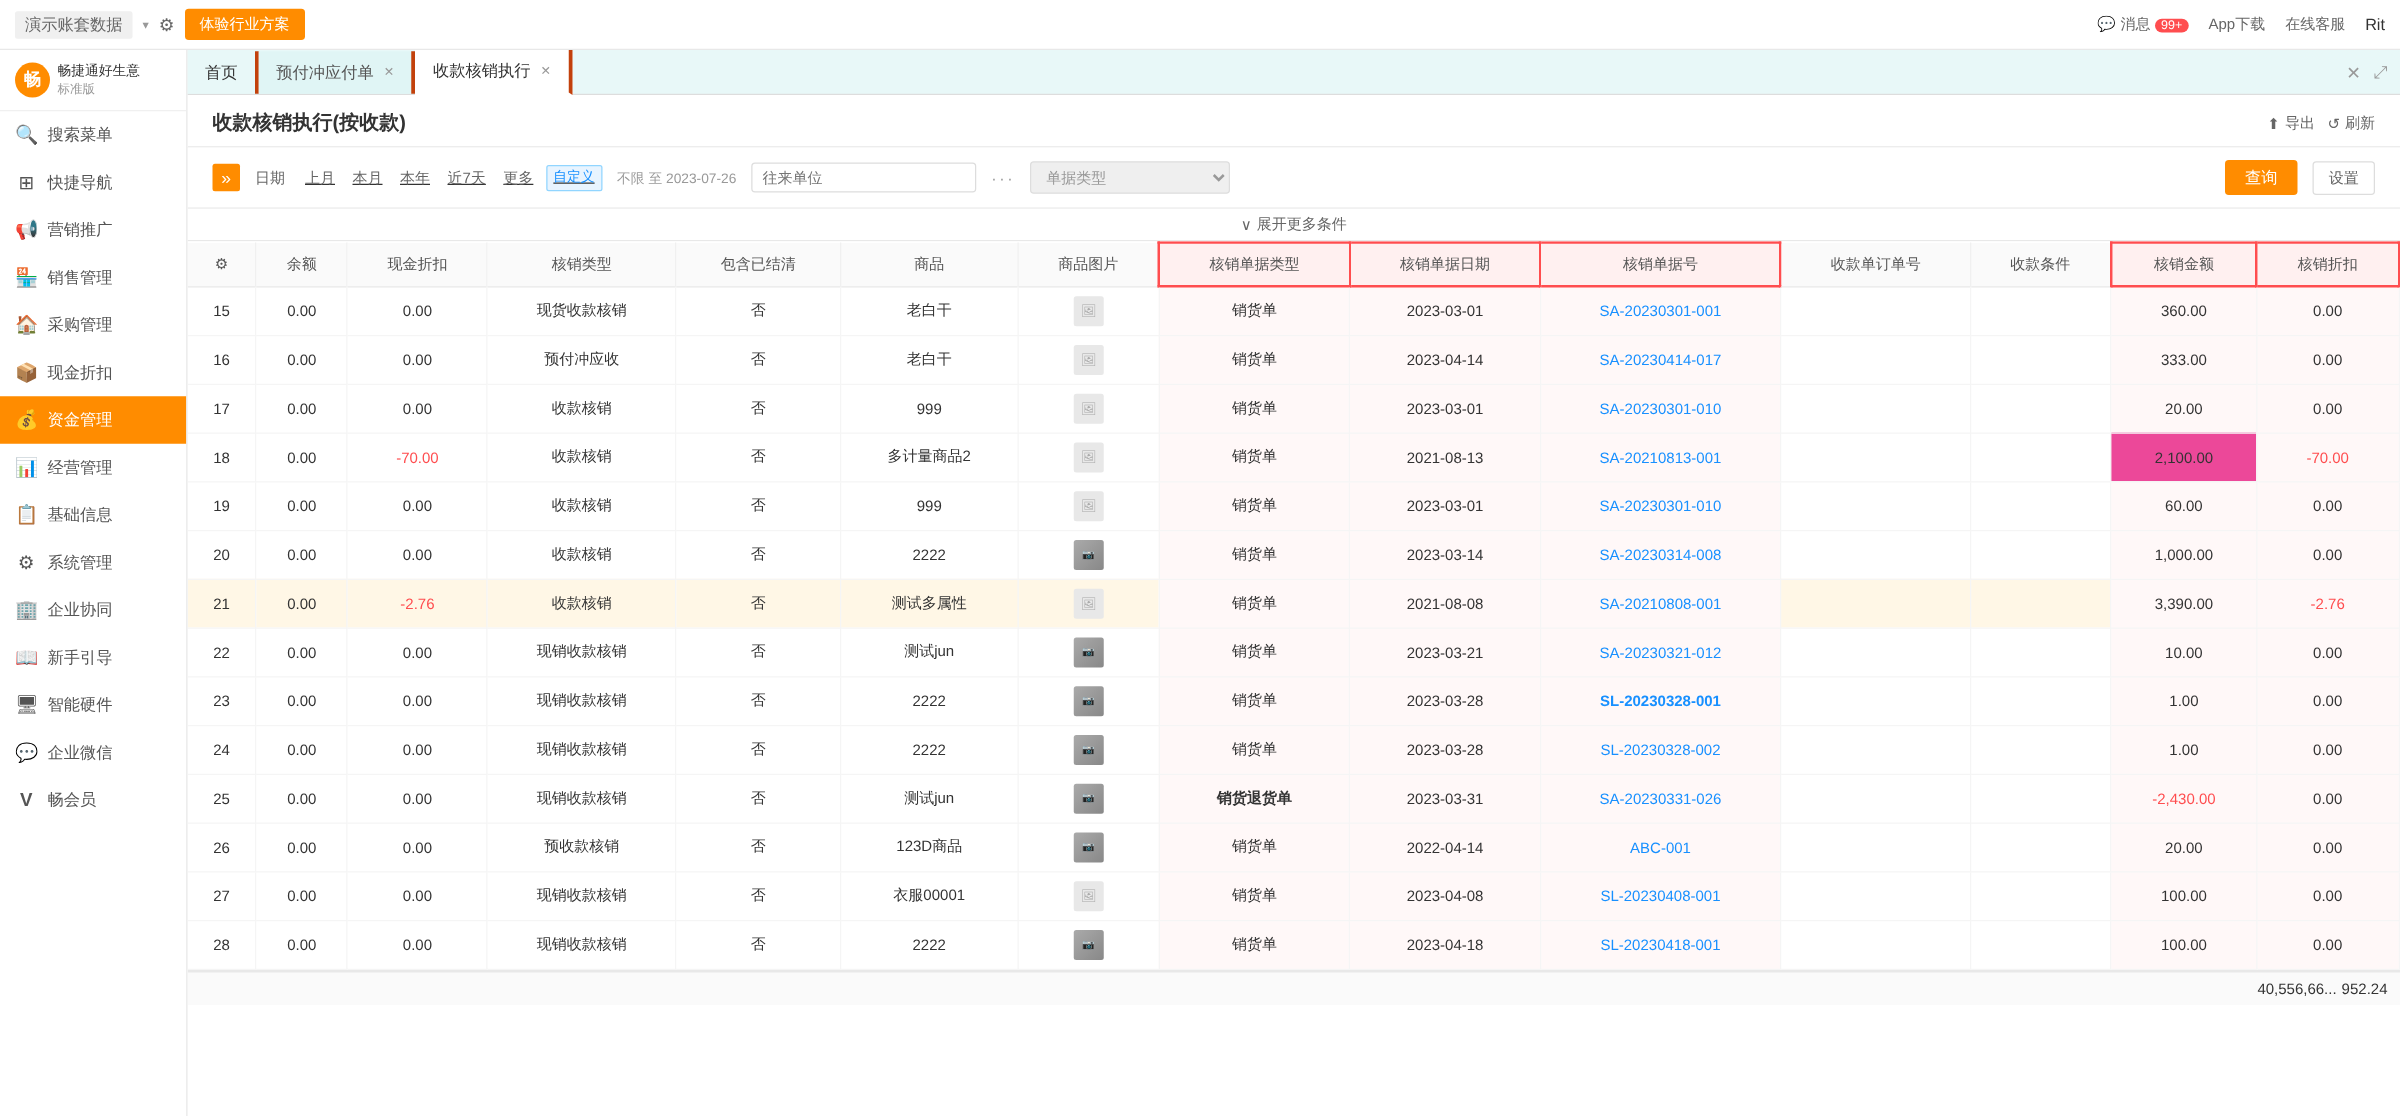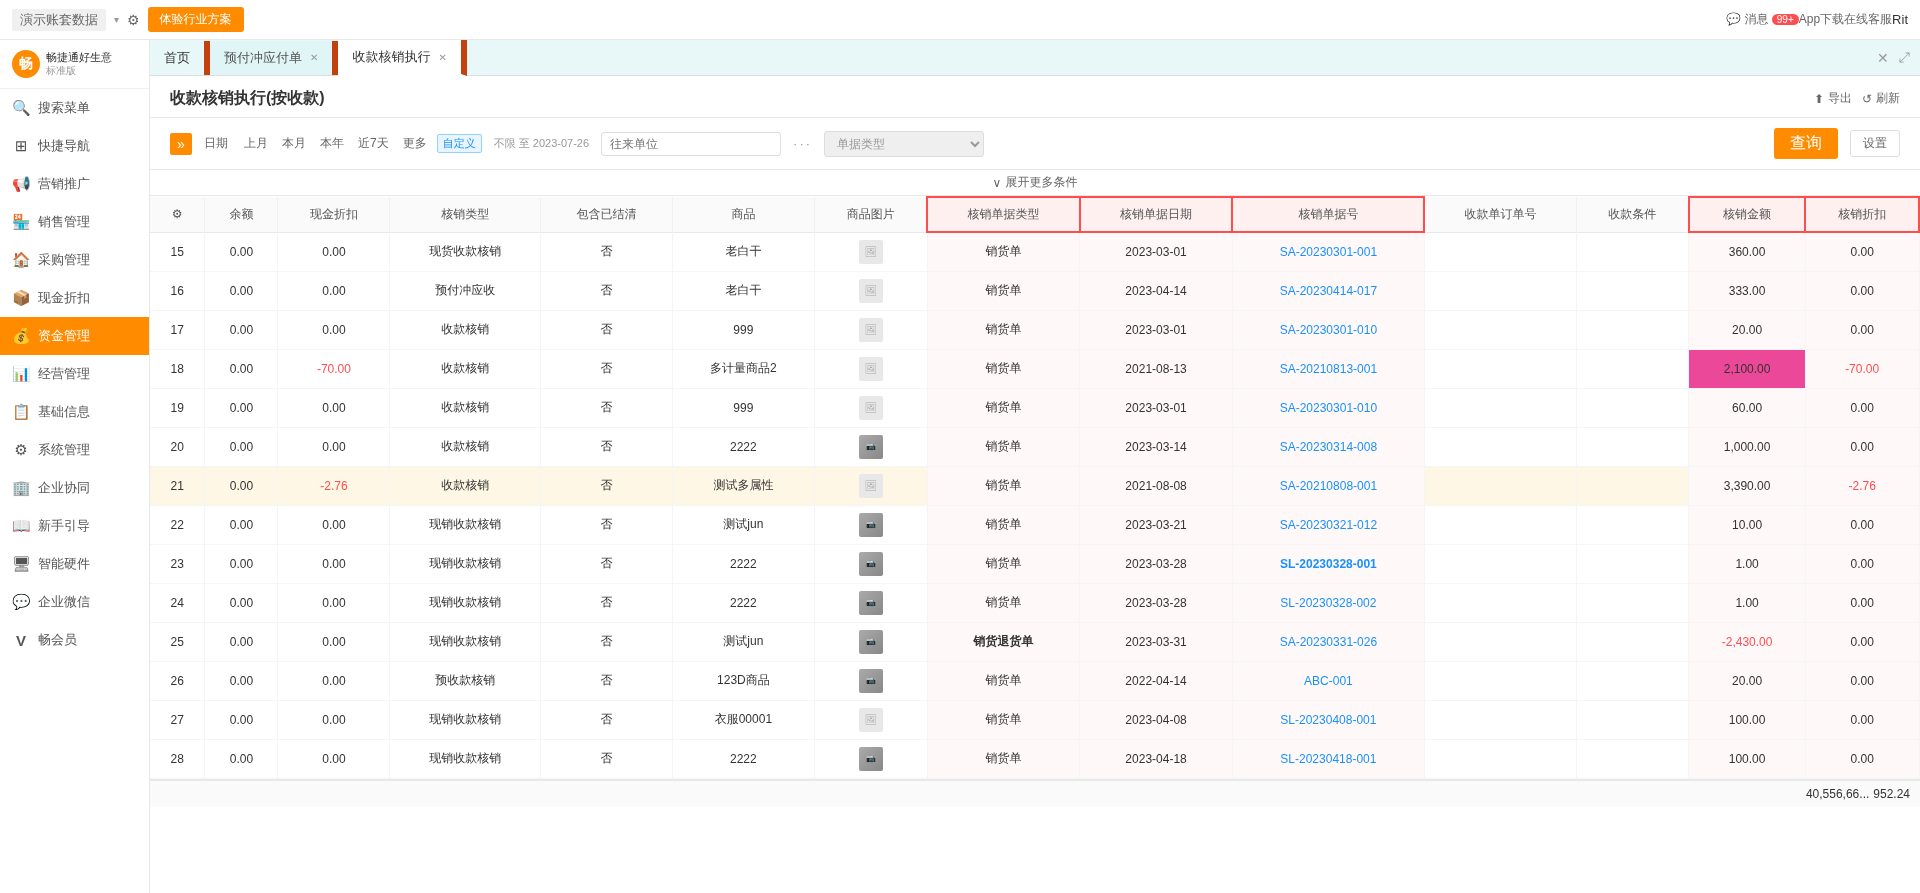--- a/index.html
+++ b/index.html
@@ -35,20 +35,21 @@
       color: #fff;
       border: none;
       padding: 4px 12px;
       border-radius: 3px;
       cursor: pointer;
       font-size: 12px;
     }
     .top-bar-right {
       display: flex;
       align-items: center;
+      gap: 16px;
       font-size: 12px;
       color: #666;
     }
     .badge {
       background: #ff4d4f;
       color: #fff;
       border-radius: 8px;
       padding: 0 5px;
       font-size: 10px;
     }
@@ -118,21 +119,21 @@
       border-bottom: 1px solid #ddd;
       min-height: 36px;
     }
     .tab {
       display: flex;
       align-items: center;
       gap: 6px;
       padding: 8px 14px;
       cursor: pointer;
       font-size: 13px;
-      border-right: 6px solid #c2410c;
+      border-right: 3px solid #c2410c;
       background: #f0f0f0;
       color: #555;
       white-space: nowrap;
     }
     .tab.home { color: #333; background: #f0f0f0; }
     .tab.active { background: #fff; color: #333; border-bottom: 1px solid #fff; margin-bottom: -1px; }
     .tab-close { font-size: 10px; color: #999; margin-left: 2px; }
     .tab-bar-right {
       margin-left: auto;
       display: flex;
@@ -195,21 +196,21 @@
       width: 22px;
       height: 22px;
       border-radius: 2px;
       cursor: pointer;
       font-size: 14px;
       display: flex;
       align-items: center;
       justify-content: center;
     }
     .filter-label { color: #666; font-size: 12px; white-space: nowrap; }
-    .filter-date-group { display: flex; align-items: center; gap: 6px; }
+    .filter-date-group { display: flex; gap: 6px; text-decoration: underline; }
     .date-btn {
       color: #666;
       font-size: 12px;
       cursor: pointer;
       padding: 2px 4px;
     }
     .date-custom {
       background: #e8f4ff;
       color: #1890ff;
       border: 1px solid #91d5ff;
@@ -238,21 +239,21 @@
       min-width: 160px;
       outline: none;
     }
     .query-btn {
       background: #ff8c00;
       color: #fff;
       border: none;
       padding: 5px 16px;
       border-radius: 3px;
       cursor: pointer;
-      font-size: 16px;
+      font-size: 13px;
       margin-left: auto;
     }
     .settings-btn {
       border: 1px solid #ddd;
       color: #666;
       background: #fff;
       padding: 4px 12px;
       border-radius: 3px;
       cursor: pointer;
       font-size: 12px;

